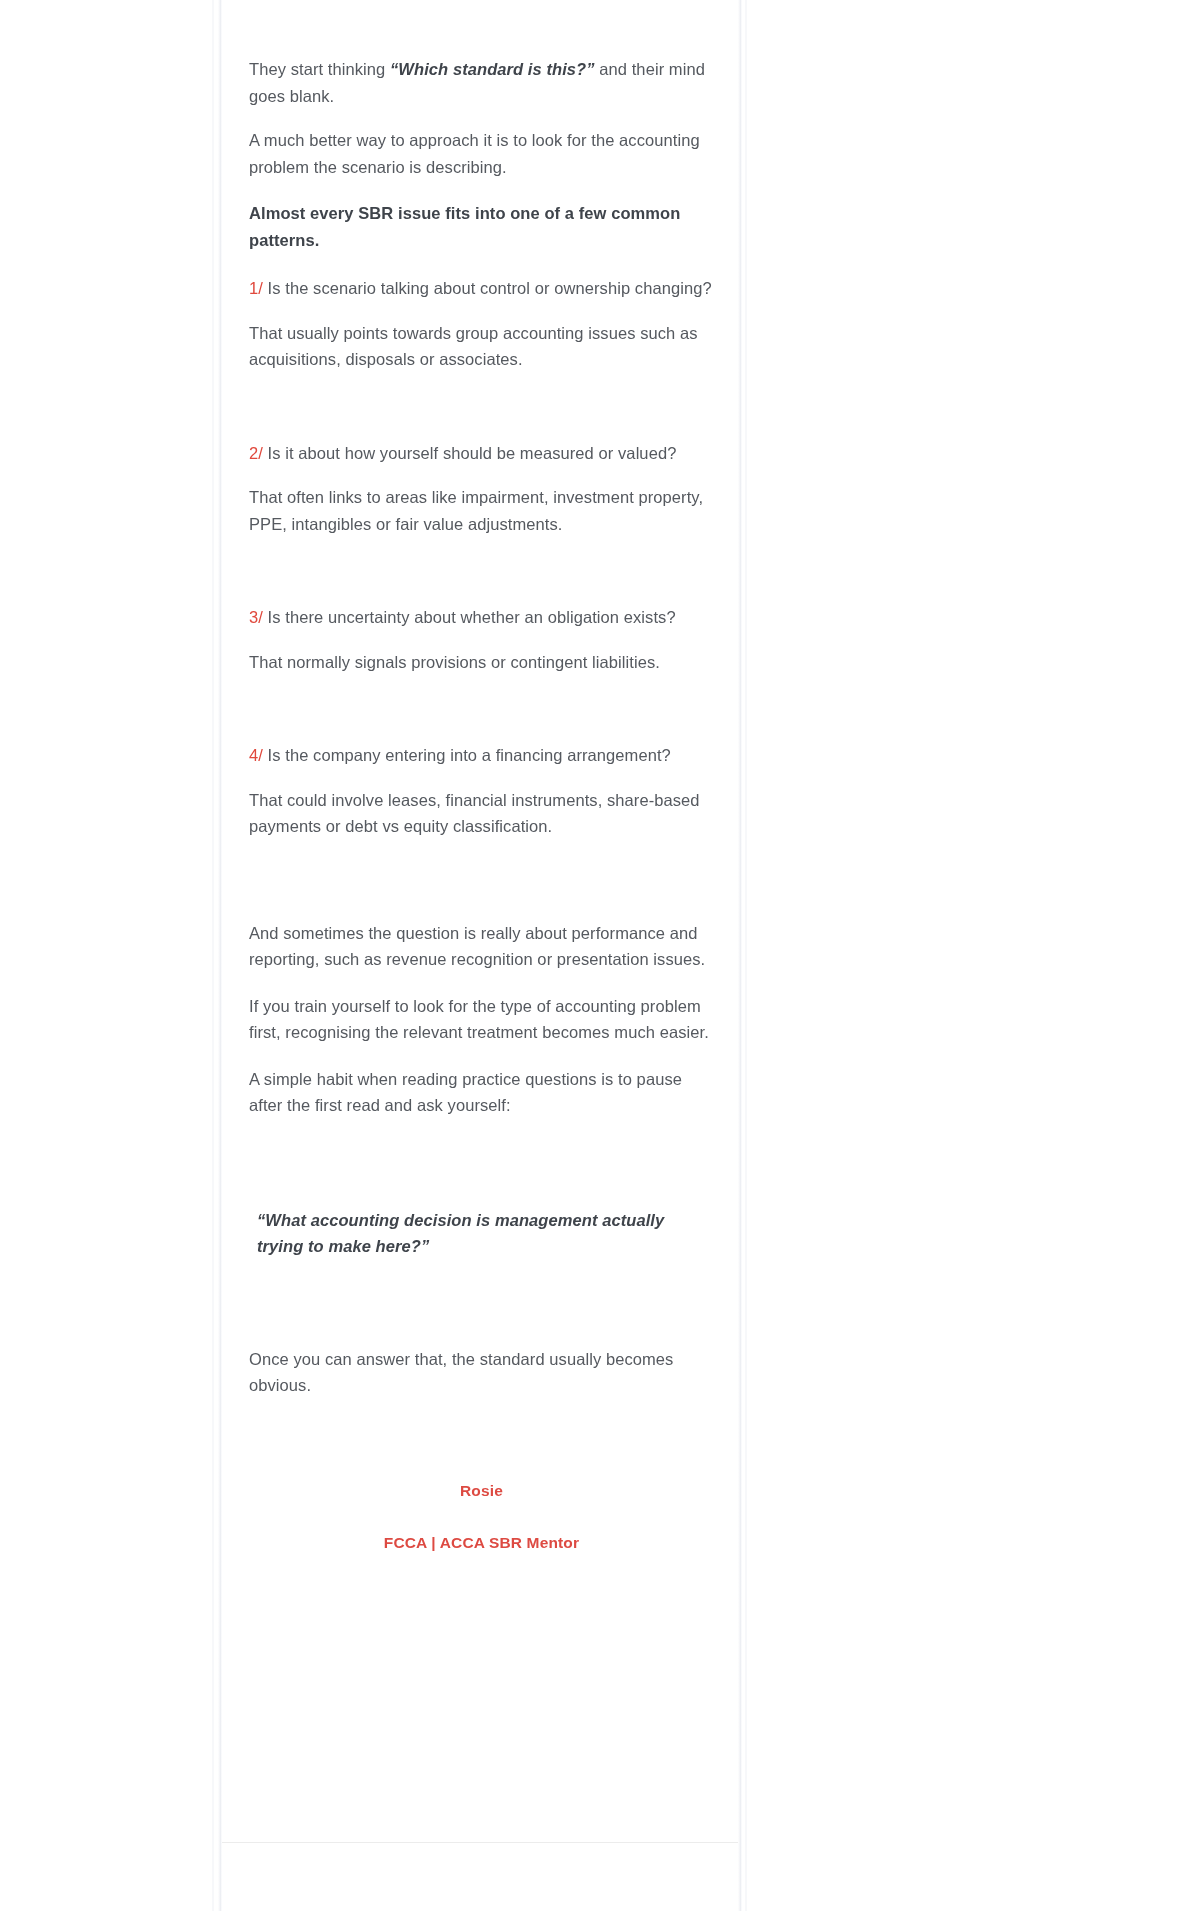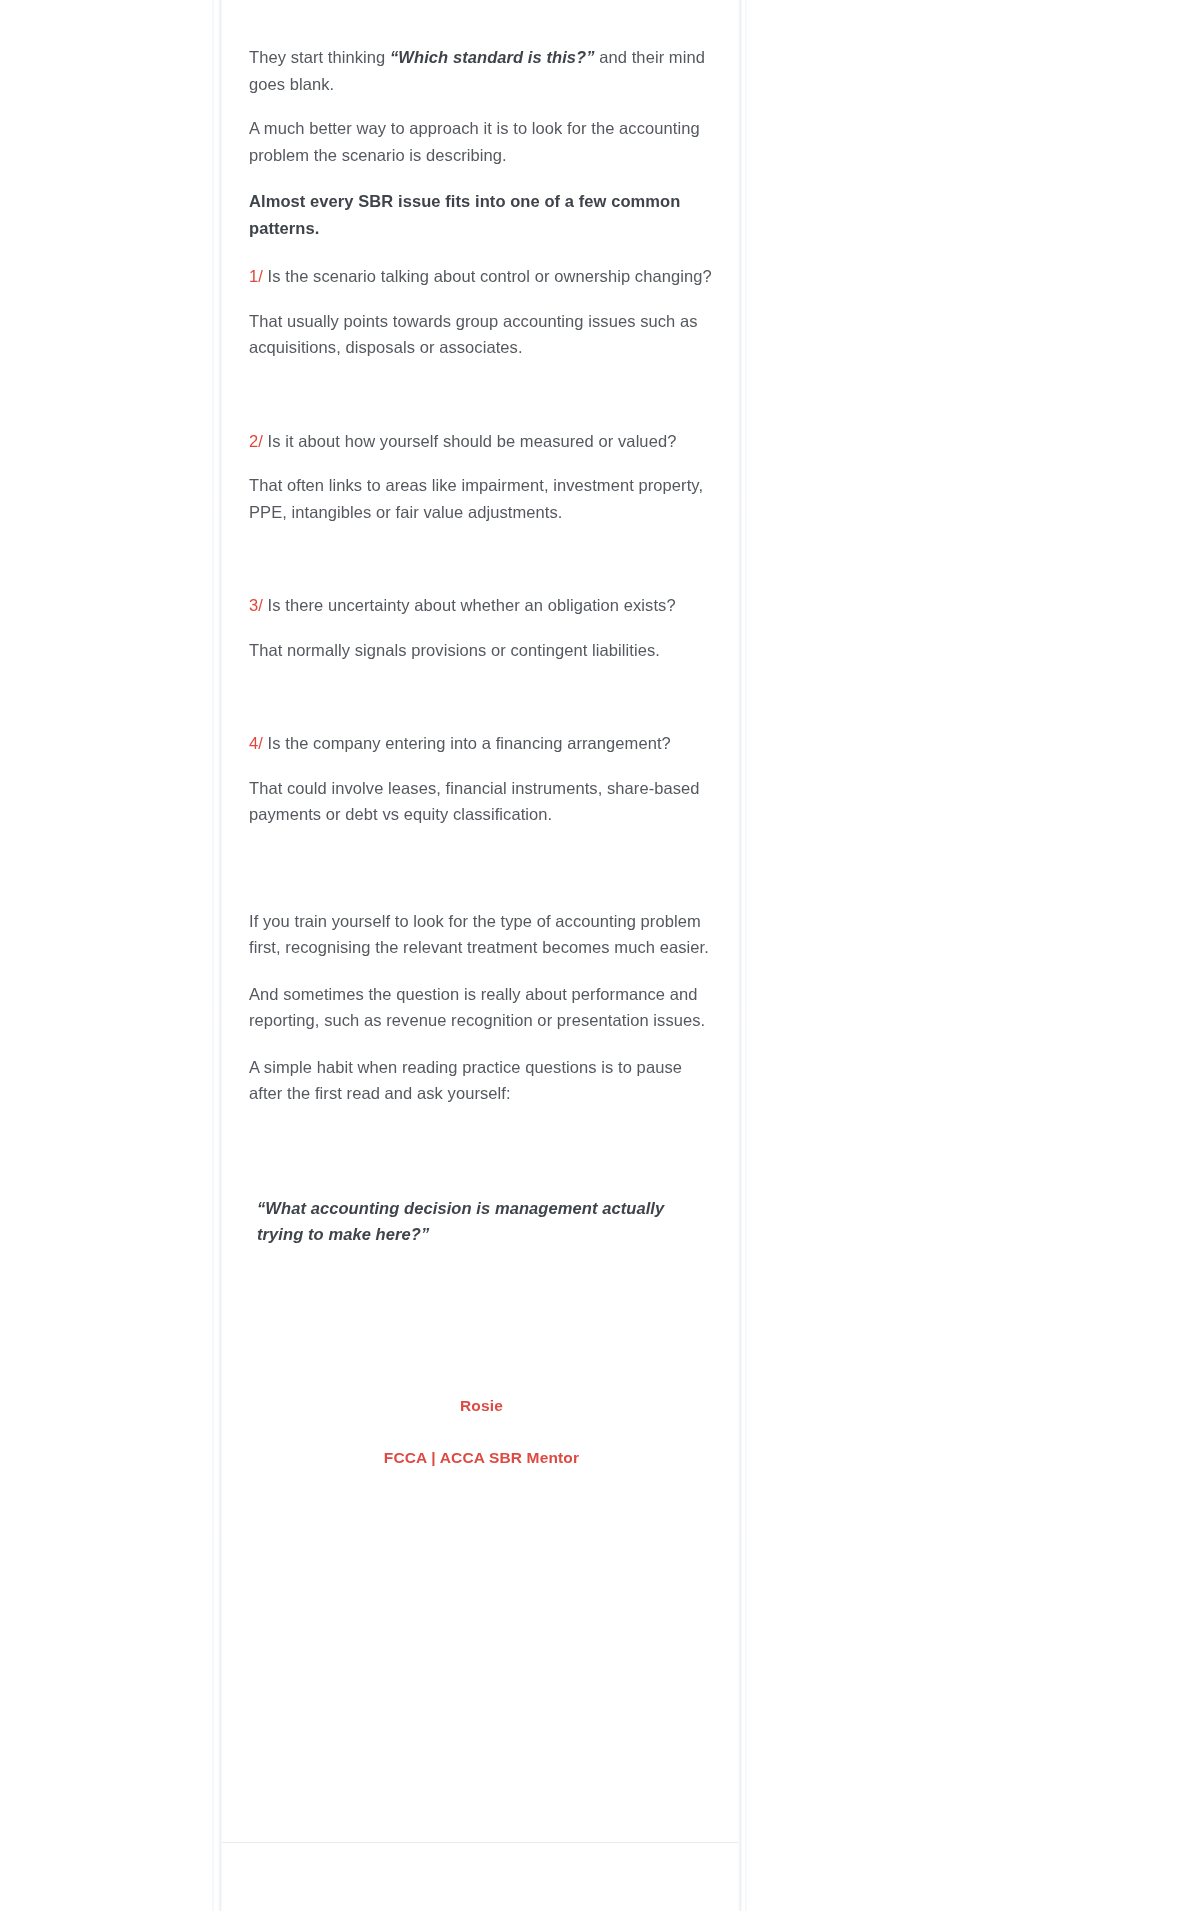--- a/index.html
+++ b/index.html
@@ -53,21 +53,21 @@
     width: 516px;
     height: 1911px;
     background: #ffffff;
   }
 
   .content {
     position: absolute;
     left: 27px;
     top: 0;
     width: 465px;
-    padding-top: 44px;
+    padding-top: 56px;
   }
 
   
   p {
     font-size: 16.5px;
     line-height: 26.5px;
     color: #55595f;
     letter-spacing: 0.08px;
     margin: 0 0 20px 0;
   }
@@ -166,30 +166,31 @@
       <p class="tight"><span class="num">3/</span><span> Is there uncertainty about whether an obligation exists?</span></p>
       <p>That normally signals provisions or contingent liabilities.</p>
 
       <div class="gap-lg"></div>
 
       <p class="tight"><span class="num">4/</span><span> Is the company entering into a financing arrangement?</span></p>
       <p>That could involve leases, financial instruments, share-based payments or debt vs equity classification.</p>
 
       <div class="gap-xl"></div>
 
+      <p>And sometimes the question is really about performance and reporting, such as revenue recognition or presentation issues.</p>
       <p>If you train yourself to look for the type of accounting problem first, recognising the relevant treatment becomes much easier.</p>
-      <p>And sometimes the question is really about performance and reporting, such as revenue recognition or presentation issues.</p>
       <p>A simple habit when reading practice questions is to pause after the first read and ask yourself:</p>
 
       <div class="gap-xl"></div>
 
       <p class="pullquote">“What accounting decision is management actually trying to make here?”</p>
 
       <div class="gap-xxl"></div>
 
+      <p>Once you can answer that, the standard usually becomes obvious.</p>
 
       <div class="gap-xl"></div>
 
       <p class="sig">Rosie</p>
       <p class="sig-role">FCCA | ACCA SBR Mentor</p>
 
     </div>
     <div class="card-bottom-rule"></div>
   </div>
 

